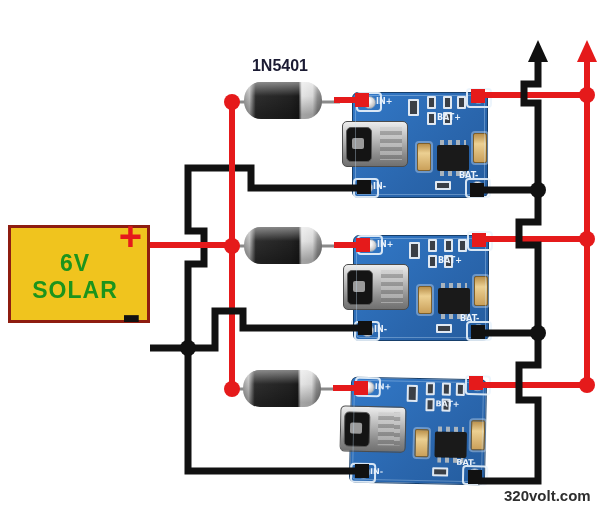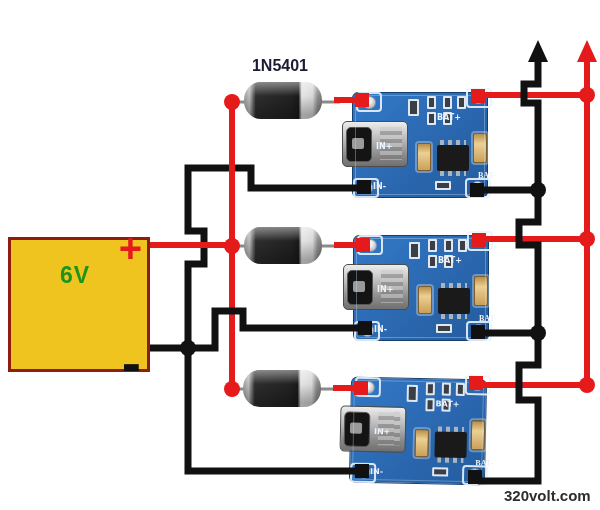--- a/index.html
+++ b/index.html
@@ -1,19 +1,19 @@
 <!DOCTYPE html>
 <html style="--wire_positive: #e51a1b; --wire_negative: #111111; --pcb_blue: #2f74c0; --panel_fill: #f0c41e; --panel_border: #8e1d10; --label_green: #1c941c;"><head>
 <meta charset="utf-8">
 <style>
   html,body{margin:0;padding:0;background:#fff;font-family:"Liberation Sans",sans-serif;}
   #canvas{position:relative;width:600px;height:510px;background:#fff;overflow:hidden;}
 
   
-  .panel{position:absolute;left:8px;top:237px;width:142px;height:135px;
+  .panel{position:absolute;left:8px;top:225px;width:142px;height:98px;
     background:var(--panel_fill,#f0c41e);border:3px solid var(--panel_border,#8e1d10);box-sizing:border-box;z-index:1;}
   .panel-text{position:absolute;left:8px;top:22px;width:112px;text-align:center;
     font-weight:bold;font-size:23px;line-height:27px;color:var(--label_green,#1c941c);letter-spacing:1px;}
   .panel-plus{position:absolute;right:5px;top:-12px;font-weight:bold;font-size:40px;
     color:var(--wire_positive,#e51a1b);line-height:40px;}
   .panel-minus{position:absolute;right:6px;bottom:-14px;font-weight:bold;font-size:58px;
     color:#111;line-height:40px;}
 
   
   .module{position:absolute;width:136px;height:106px;background:linear-gradient(135deg,#3279c8,#2a66ad 60%,#245c9e);
@@ -49,21 +49,21 @@
   .c6{left:82px;top:88px;width:16px;height:9px;}
   .c7{left:104px;top:3px;width:9px;height:13px;}
 
   .padbox{position:absolute;width:26px;height:20px;border:2px solid rgba(235,244,252,.9);border-radius:4px;box-sizing:border-box;}
   .pb-tl{left:3px;top:-1px;} .pb-bl{left:0px;top:85px;} .pb-tr{left:113px;top:-5px;} .pb-br{left:112px;top:85px;}
   .pad{position:absolute;width:13px;height:13px;border-radius:50%;
     background:radial-gradient(circle at 40% 35%,#f5f5f5 25%,#c2c2c2 70%,#9a9a9a);border:1px solid #87a0bd;box-sizing:border-box;}
   .pd-tl{left:10px;top:3px;} .pd-bl{left:7px;top:88px;} .pd-tr{left:119px;top:-2px;} .pd-br{left:118px;top:88px;}
 
   .mlbl{position:absolute;font-family:"DejaVu Sans",sans-serif;font-weight:bold;font-size:8px;color:#eaf2fb;white-space:nowrap;}
-  .l-inp{left:23px;top:4px;margin-top:45px;} .l-inm{left:20px;top:89px;} .l-batp{left:84px;top:20px;} .l-batm{left:125px;top:78px;font-family:Liberation Serif, serif;}
+  .l-inp{left:23px;top:4px;} .l-inm{left:20px;top:89px;} .l-batp{left:84px;top:20px;} .l-batm{left:106px;top:78px;}
 
   
   svg.wires{position:absolute;left:0;top:0;z-index:3;}
   .w-pos{stroke:var(--wire_positive,#e51a1b);stroke-width:6;fill:none;}
   .w-neg{stroke:var(--wire_negative,#111);stroke-width:7;fill:none;}
   .lead{stroke:#8a8a8a;stroke-width:3;fill:none;}
   .dot-pos{fill:var(--wire_positive,#e51a1b);}
   .dot-neg{fill:var(--wire_negative,#111);}
   .sq-pos{fill:var(--wire_positive,#e51a1b);}
   .sq-neg{fill:var(--wire_negative,#111);}
@@ -83,20 +83,21 @@
   .watermark{position:absolute;left:504px;top:487px;z-index:5;font-weight:bold;font-size:15px;color:#2e2e2e;}
 </style>
 </head>
 <body>
 
 <div id="canvas">
 
   <div class="panel">
     <div class="panel-text">
       <div>6V</div>
+      <div>SOLAR</div>
     </div>
     <div class="panel-plus">+</div>
     <div class="panel-minus">-</div>
   </div>
 
   <div class="module m1">
     <div class="usb">
       <div class="usb-slot"></div>
       <div class="usb-tongue"></div>
       <div class="usb-ridge"></div>

